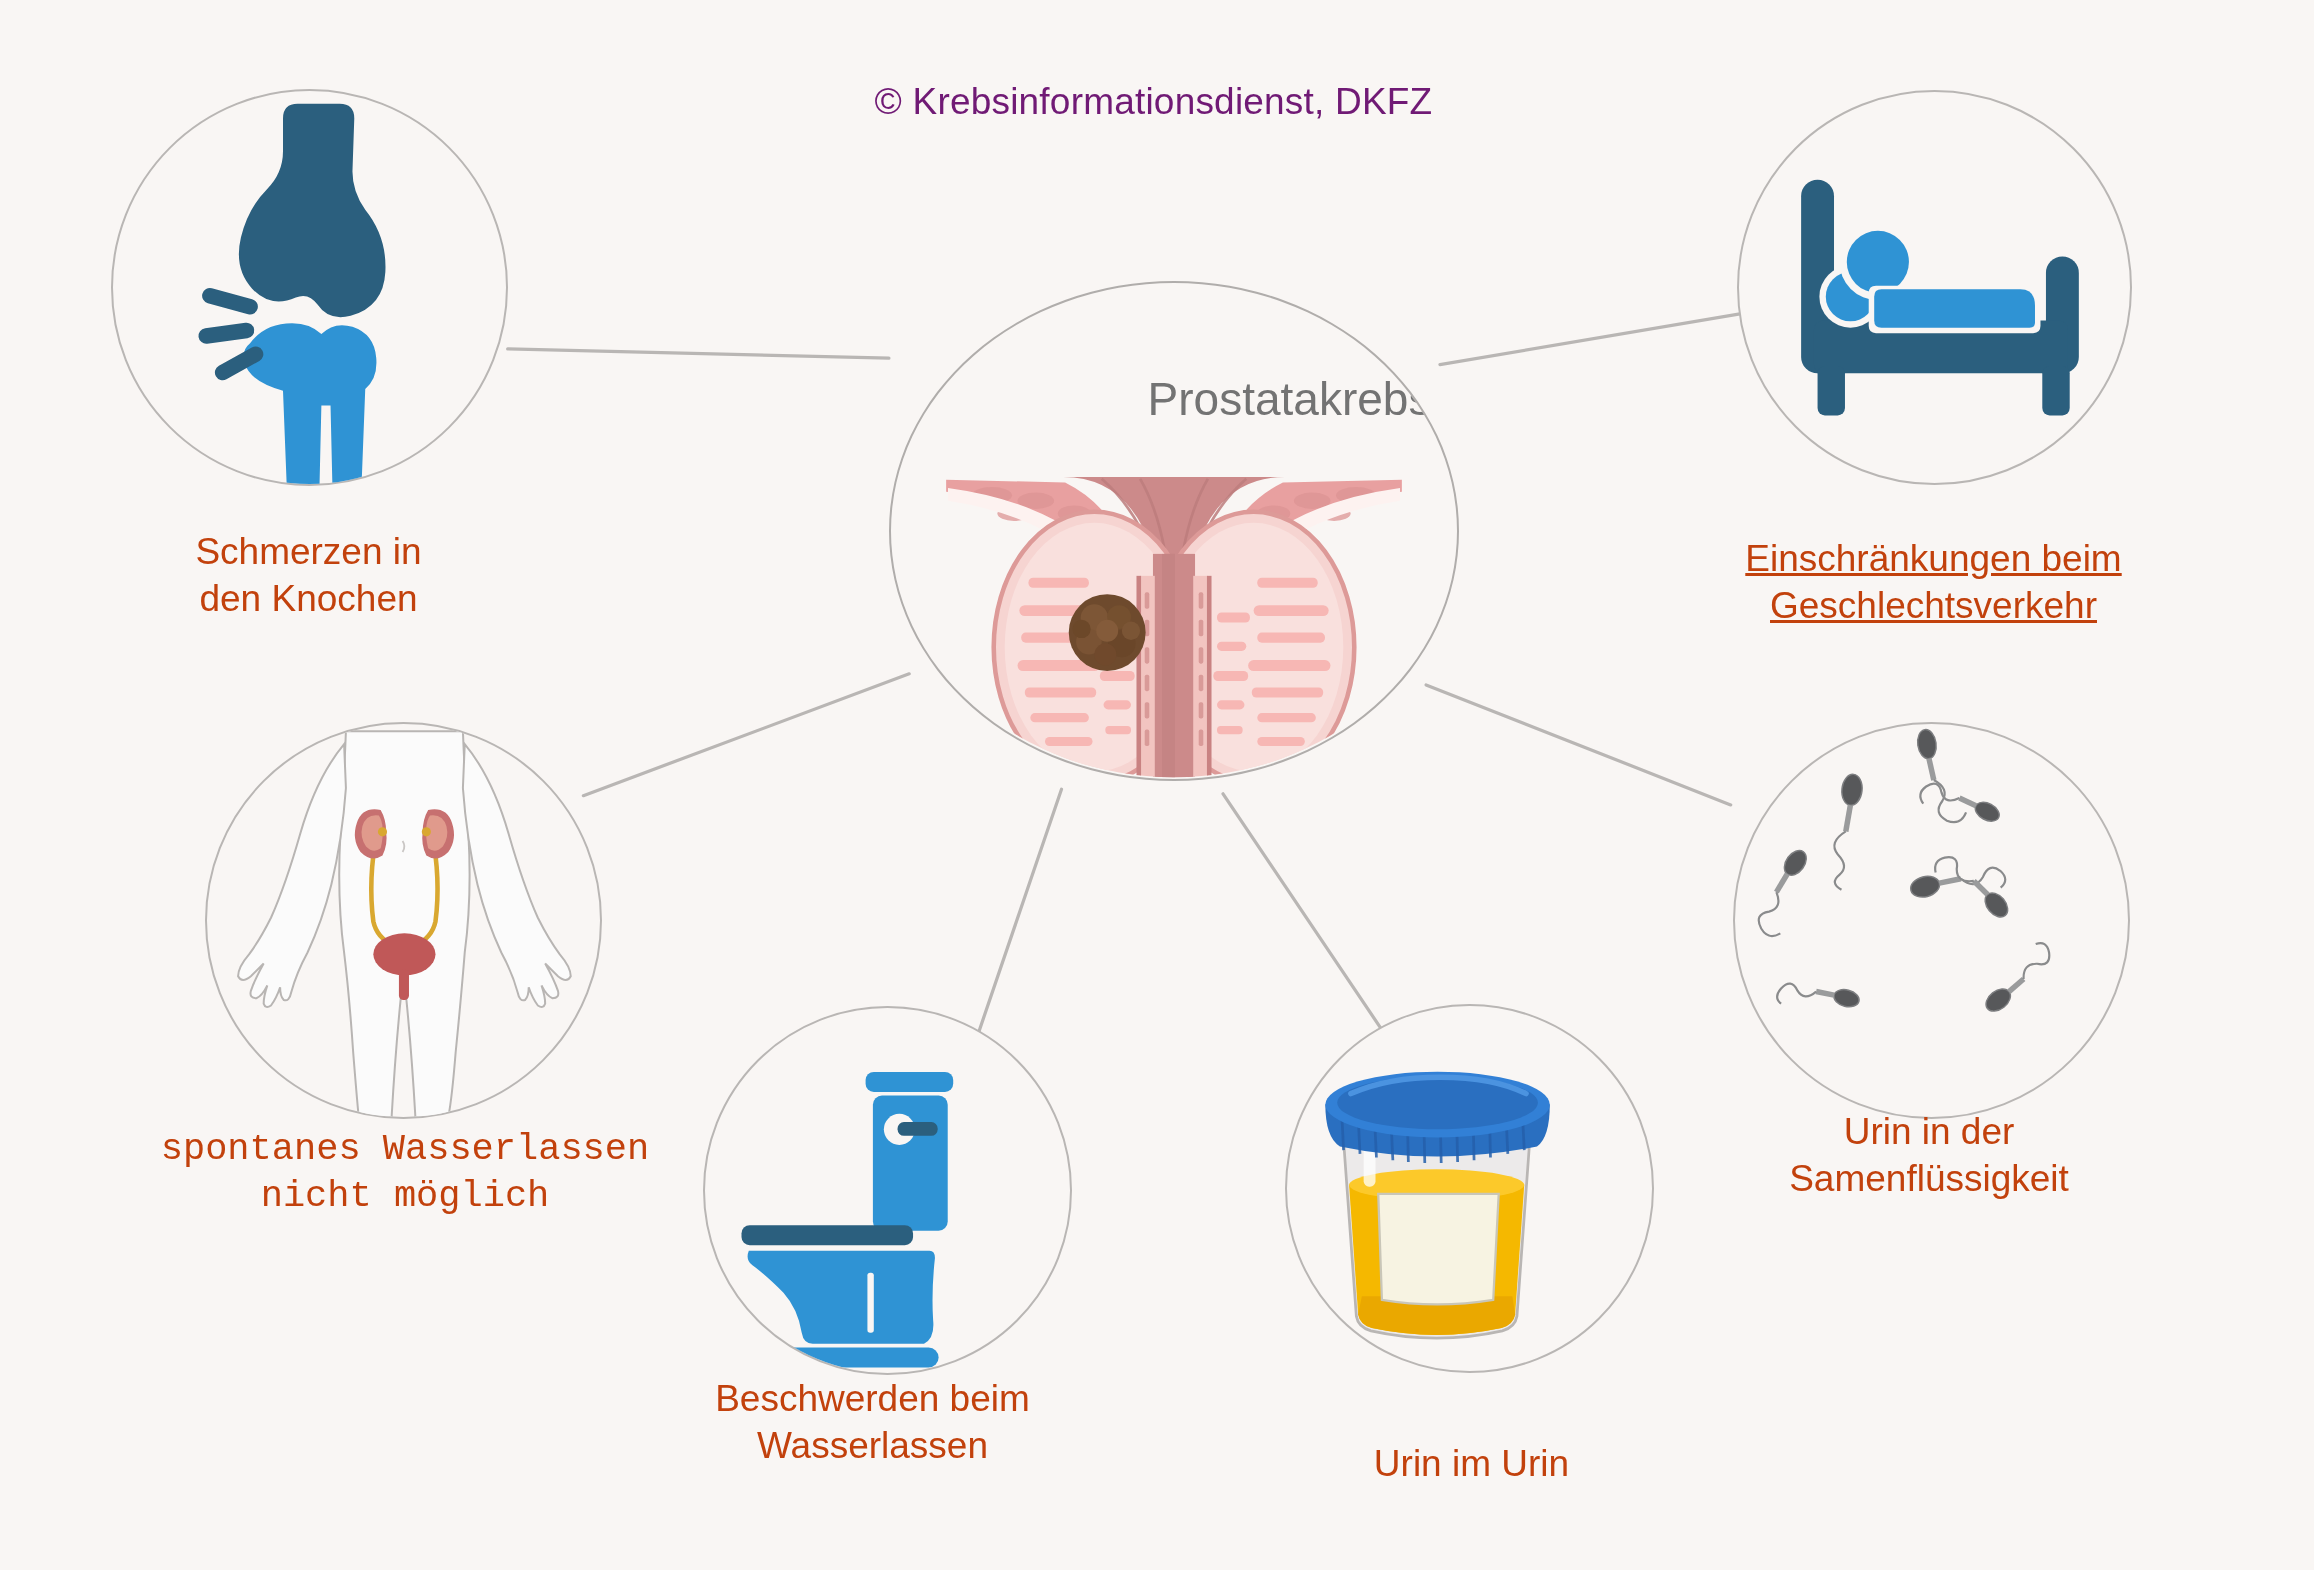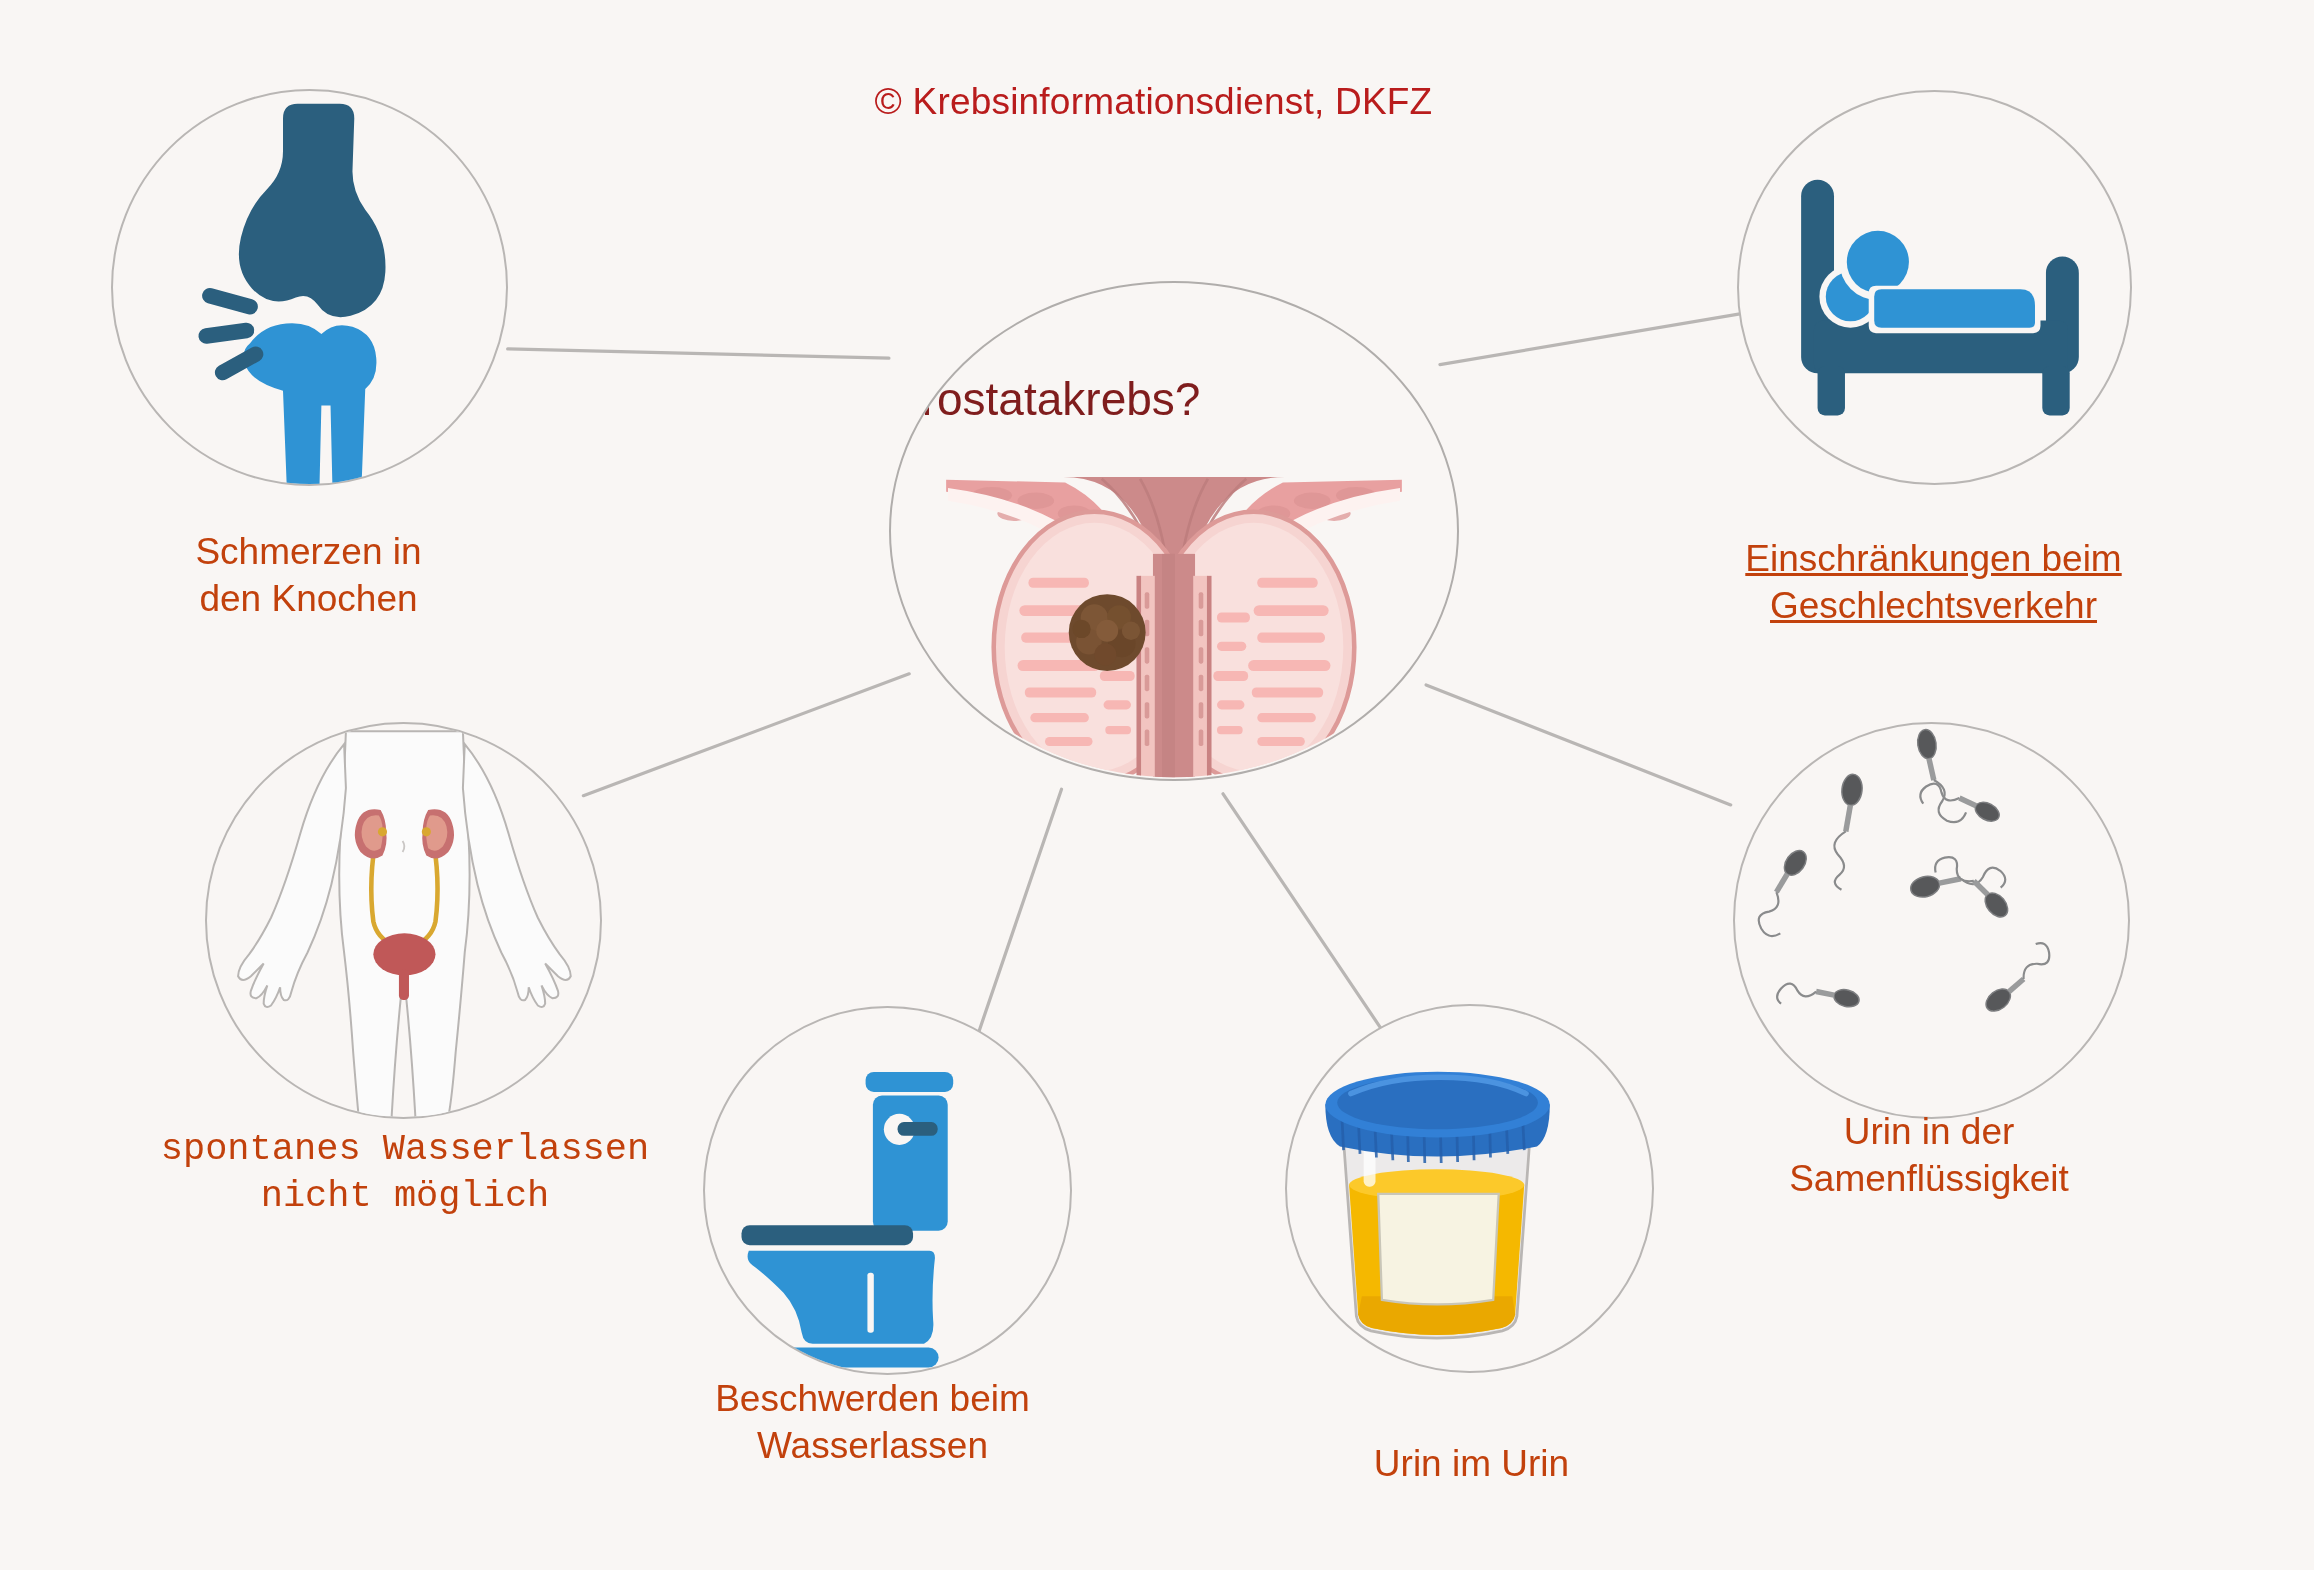--- a/index.html
+++ b/index.html
@@ -11,21 +11,21 @@
     overflow:hidden;
   }
   #stage { position:absolute; inset:0; }
 
   .copyright {
     position:absolute;
     left:0; right:8px;
     top:81px;
     text-align:center;
     font-size:37px;
-    color:#b91c1c;
+    color:#701a75;
     letter-spacing:0.2px;
   }
 
   svg.lines { position:absolute; left:0; top:0; width:2315px; height:1571px; pointer-events:none; }
 
   .node { position:absolute; }
   .bubble {
     position:absolute;
     border-radius:50%;
     border:2.8px solid #b9b6b4;
@@ -40,23 +40,23 @@
     font-size:37px;
     line-height:1.28;
     color:#c2410c;
     white-space:pre-line;
   }
 
   .center-title {
     position:absolute;
     left:0; right:0;
     top:89px;
-    text-align:left;
+    text-align:right;
     font-size:46px;
-    color:#7f1d1d;
+    color:#737373;
   }
 
   .icon-svg { display:block; width:100%; height:100%; }
 </style>
 </head>
 <body>
 
 <div id="stage">
 
   <div class="copyright">© Krebsinformationsdienst, DKFZ</div>

